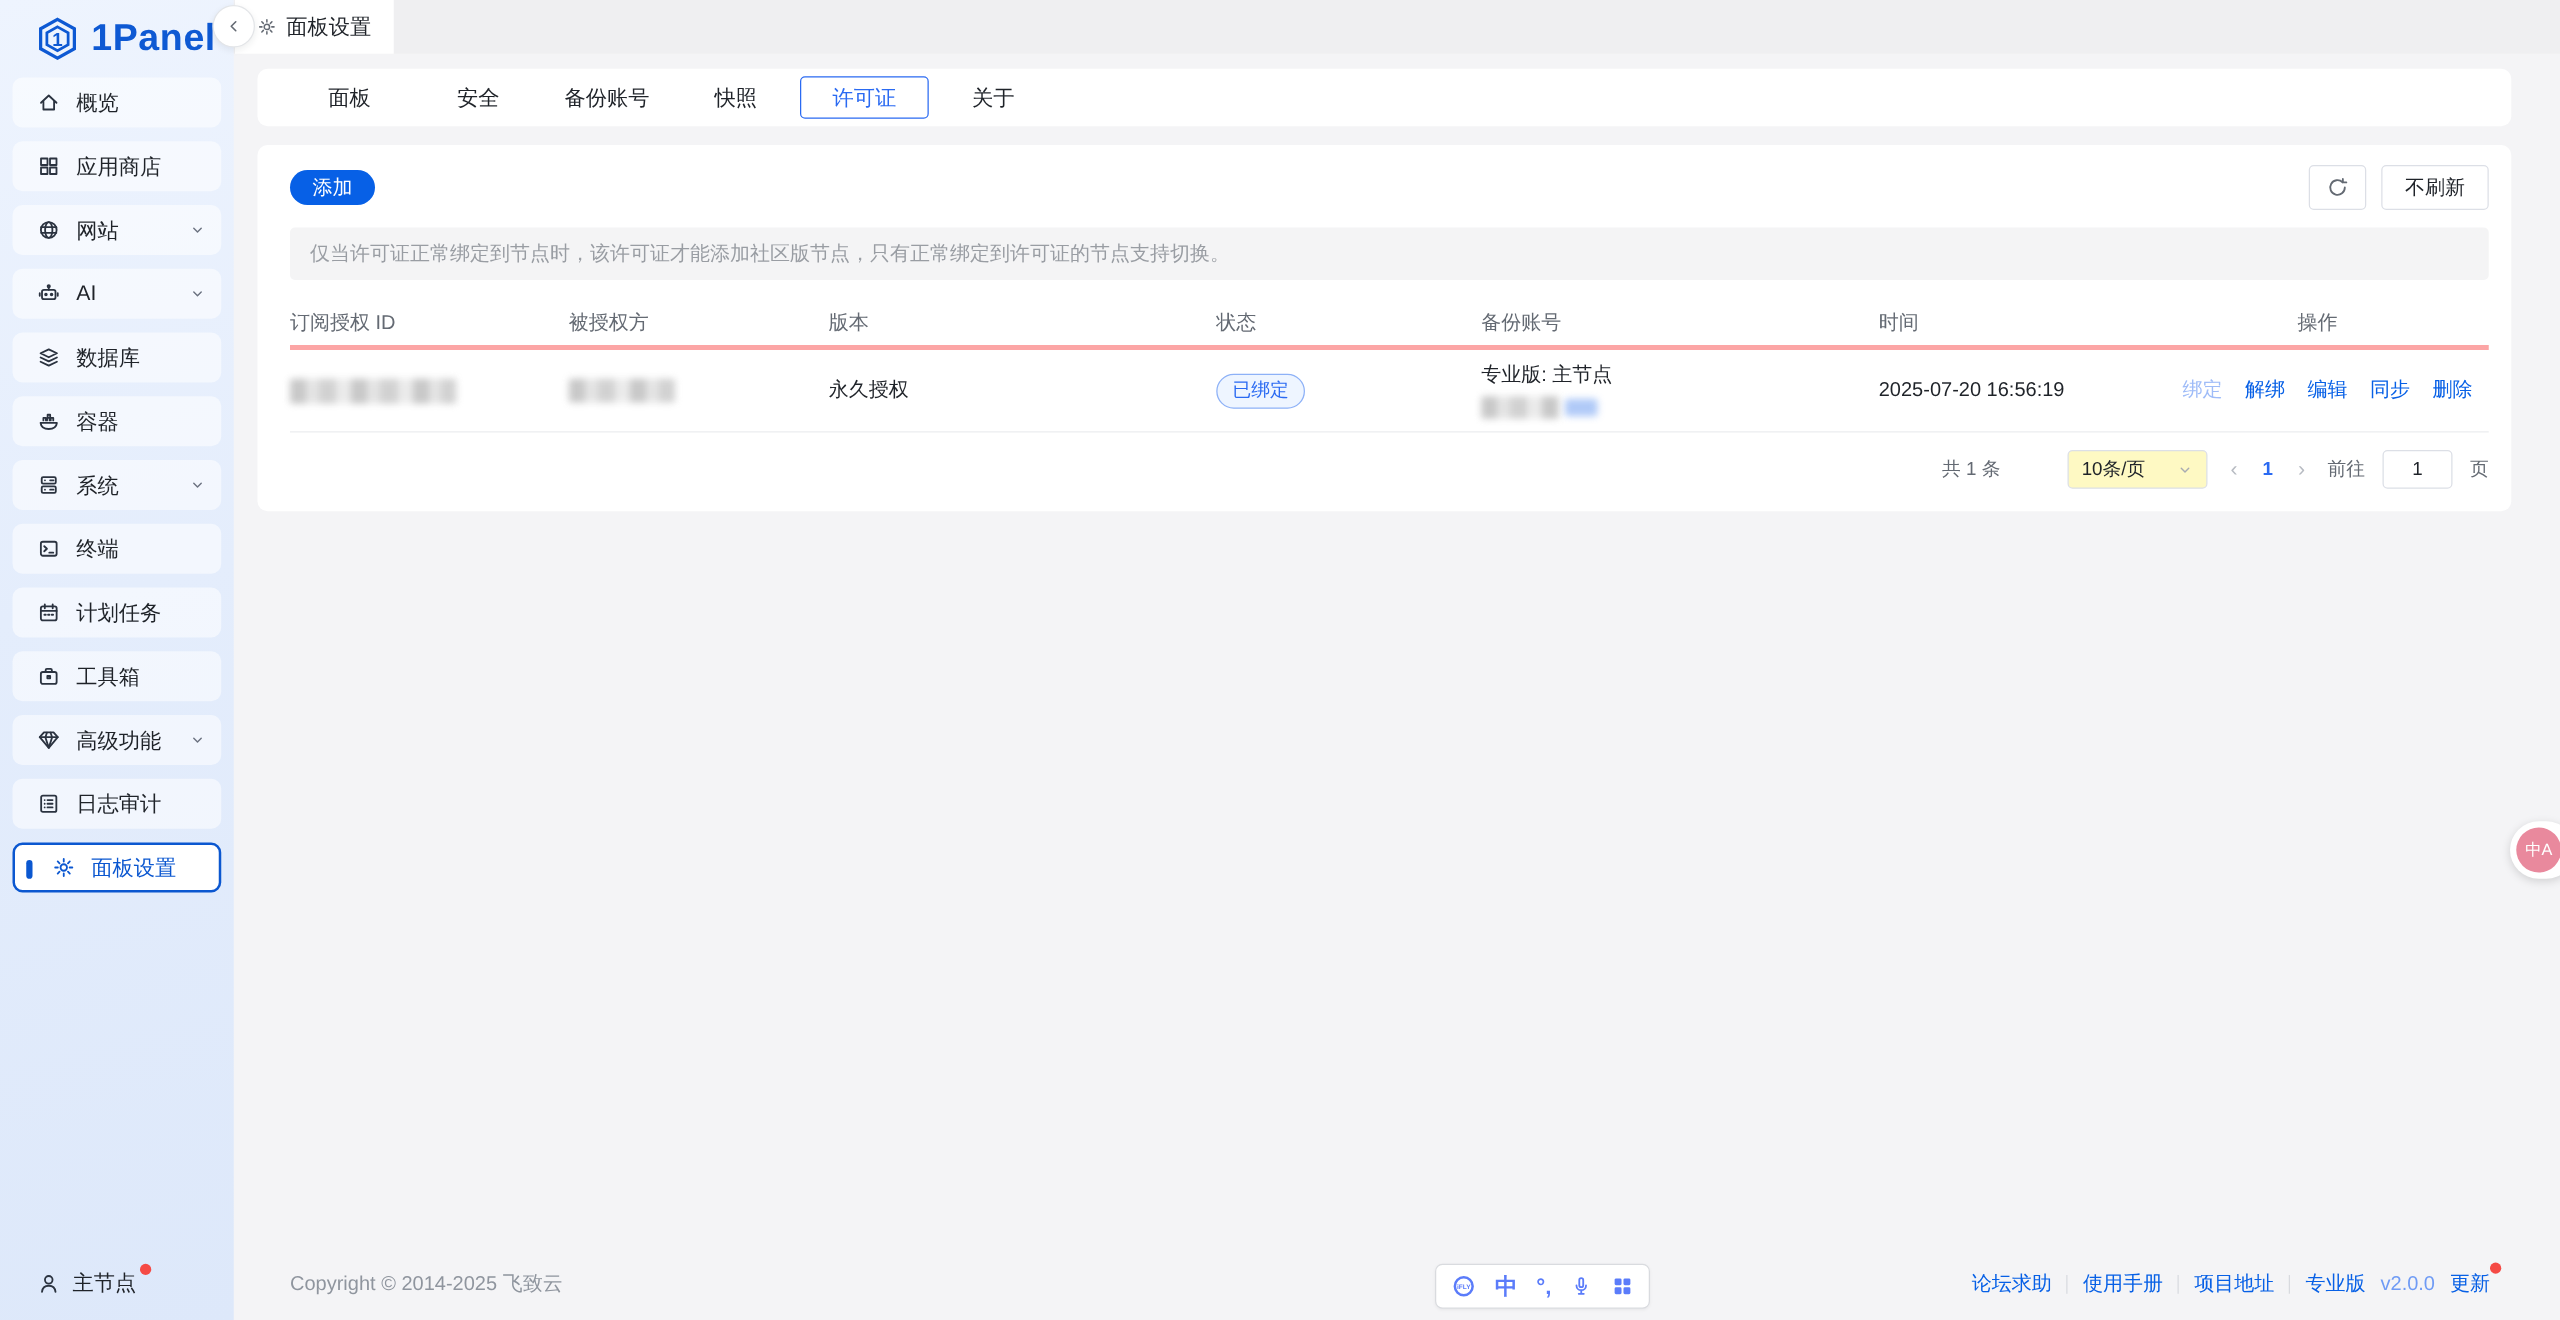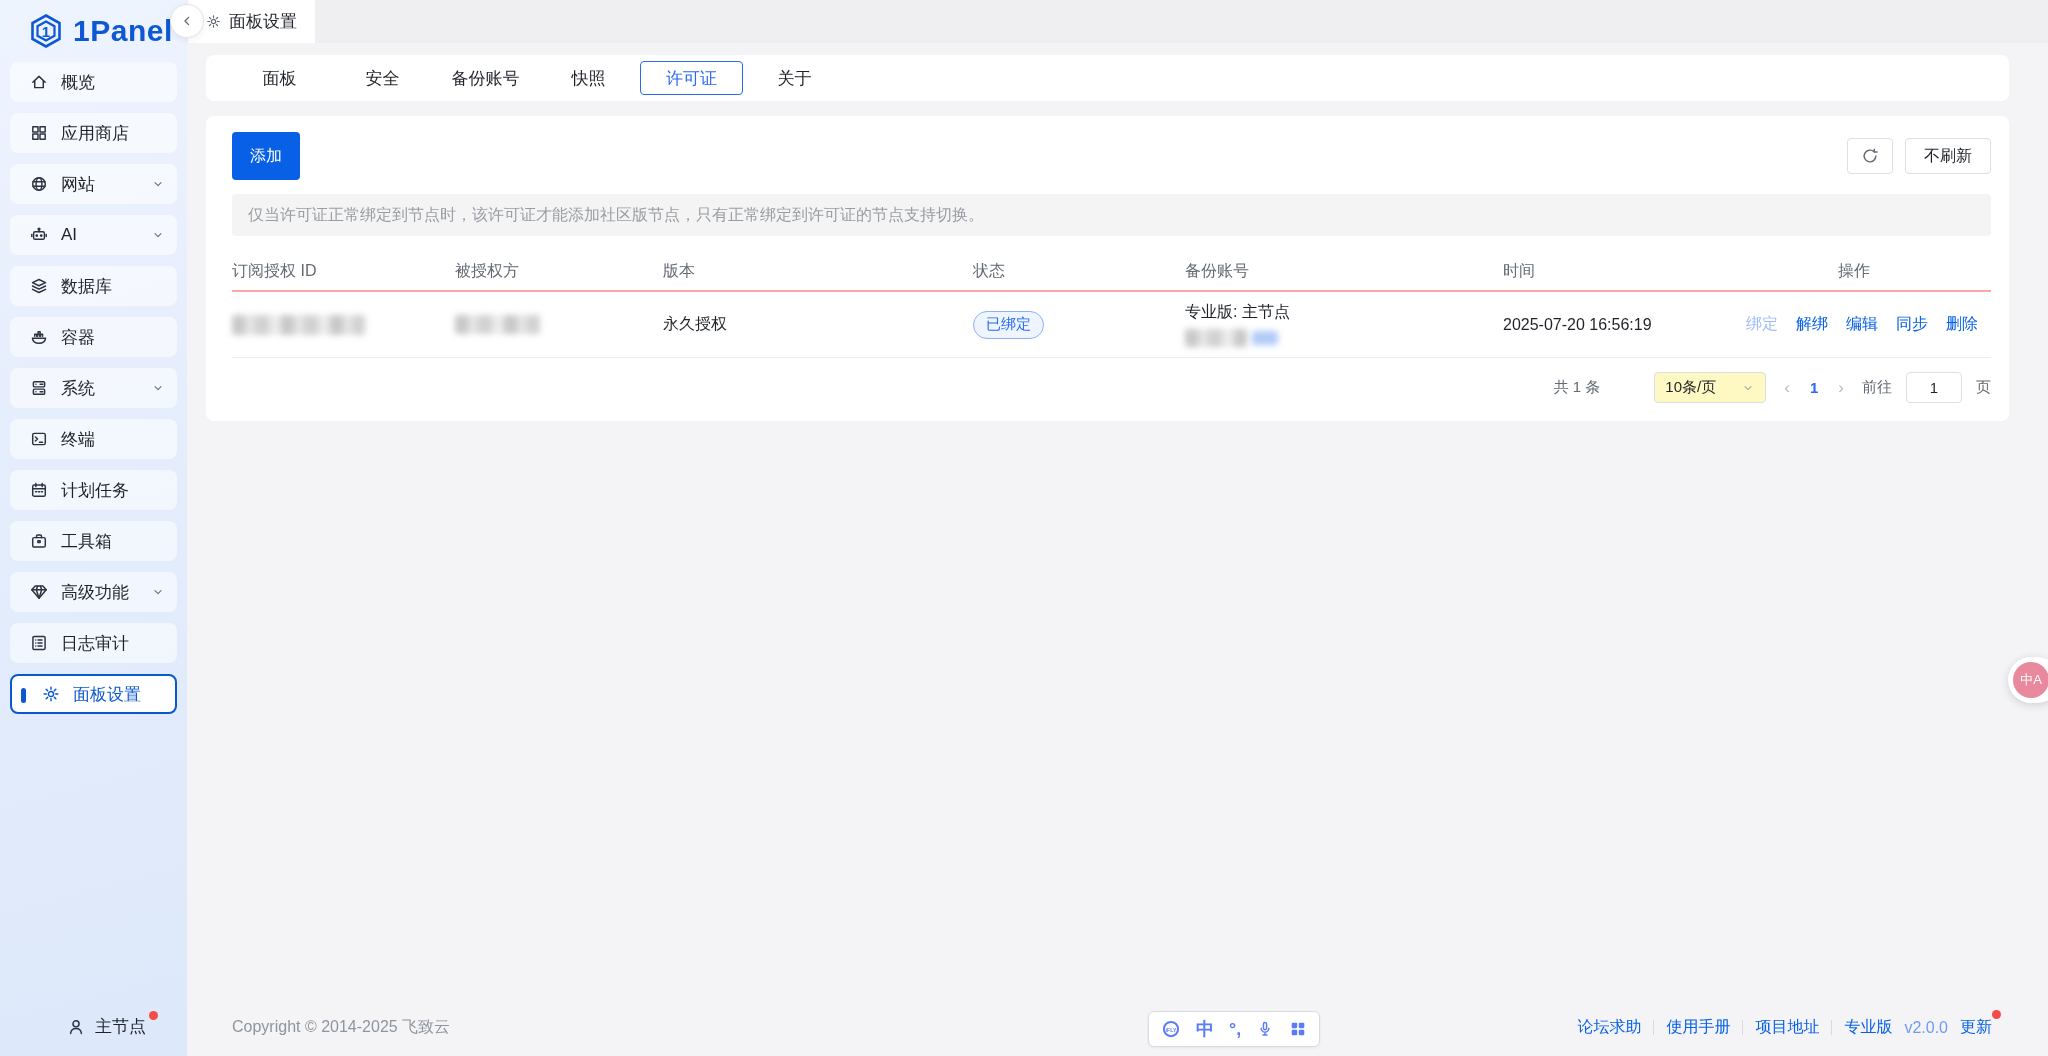--- a/index.html
+++ b/index.html
@@ -17,21 +17,21 @@
   .side-item { height:40px; border-radius:8px; background:rgba(255,255,255,.55);
     display:flex; align-items:center; padding:0 12px 0 20px; gap:13px; font-size:17px;
     color:#1f2329; cursor:pointer; position:relative; }
   .side-item .ic { display:flex; color:#2b3340; }
   .side-item .s-ar { margin-left:auto; color:#6b7280; }
   .side-item.active { background:#ffffff; border:2px solid #0b57d0; color:#0b57d0; padding-left:30px;}
   .side-item.active .ic { color:#0b57d0; }
   .side-item.active::before { content:""; position:absolute; left:9px; top:12px; width:5px;
     height:15px; border-radius:3px; background:#0b57d0; }
   .side-spacer { flex:1; }
-  .side-foot { display:flex; align-items:center; gap:10px; padding:0 0 18px 30px; font-size:17px;margin-left:37px; }
+  .side-foot { display:flex; align-items:center; gap:10px; padding:0 0 18px 30px; font-size:17px; }
   .side-foot .ic { color:#2b3340; }
   .reddot-wrap { position:relative; }
   .reddot-wrap::after { content:""; position:absolute; right:-12px; top:-4px; width:9px; height:9px;
     border-radius:50%; background:#f54a45; }
 
   
   .main { flex:1; display:flex; flex-direction:column; position:relative; min-width:0; }
 
   .tabstrip { height:43px; flex:0 0 43px; background:#efeff1; display:flex; position:relative; }
   .win-tab { margin-left:1px; height:43px; min-width:115px; background:#ffffff;
@@ -47,34 +47,34 @@
 
   
   .tabs-card { height:46px; display:flex; align-items:center; padding:0 22px; margin-bottom:15px; }
   .seg-tab { width:103px; height:34px; display:flex; align-items:center; justify-content:center;
     font-size:17px; color:#1f2329; cursor:pointer; border-radius:4px; }
   .seg-tab.active { border:1.5px solid #2a6af2; color:#2a6af2; }
 
   
   .main-card { padding:16px 18px 18px 26px; }
   .toolbar { display:flex; align-items:center; }
-  .btn-add { height:48px; padding:0 18px; background:#0760e6; color:#fff; border:none; border-radius:4px;
+  .btn-add { height:28px; padding:0 18px; background:#0760e6; color:#fff; border:none; border-radius:16px;
     font-size:16px; cursor:pointer; font-family:inherit; }
   .toolbar-right { margin-left:auto; display:flex; gap:12px; }
   .btn-icon { width:46px; height:36px; background:#fff; border:1px solid #dcdfe6; border-radius:4px;
     display:flex; align-items:center; justify-content:center; color:#646a73; cursor:pointer; }
   .btn-plain { height:36px; padding:0 18px; background:#fff; border:1px solid #dcdfe6; border-radius:4px;
     font-size:16px; color:#1f2329; cursor:pointer; font-family:inherit; }
 
   .notice { margin-top:14px; min-height:42px; background:#f4f4f5; border-radius:4px; display:flex;
     align-items:center; padding:0 16px; font-size:16px; color:#999da3; }
 
   .tbl { margin-top:16px; }
   .tbl-head, .tbl-row { display:flex; align-items:center; }
-  .tbl-head { height:40px; color:#646a73; font-size:16px; border-bottom:2px solid #fca5a5; }
+  .tbl-head { height:40px; color:#646a73; font-size:16px; border-bottom:4px solid #fca5a5; }
   .tbl-row { min-height:66px; font-size:16px; border-bottom:1px solid #ebedf0; }
   .c1{width:223px;} .c2{width:208px;} .c3{width:310px;} .c4{width:212px;} .c5{width:318px;}
   .c6{width:243px;} .c7{flex:1; min-width:0;}
   .tbl-head .c7 { padding-left:92px; }
   .badge { display:inline-flex; align-items:center; height:28px; padding:0 12px; border-radius:14px;
     border:1px solid #8db1f7; color:#2a6af2; background:#eef5ff; font-size:15px; }
   .node-cell { display:flex; flex-direction:column; gap:6px; }
   .blur { height:20px; border-radius:2px; filter:blur(3px); opacity:.85;
     background:repeating-linear-gradient(90deg,#bfbfbf 0 13px,#e0e0e0 13px 23px,#cacaca 23px 37px,#e8e8e8 37px 49px); }
   .blur.id { width:133px; }

